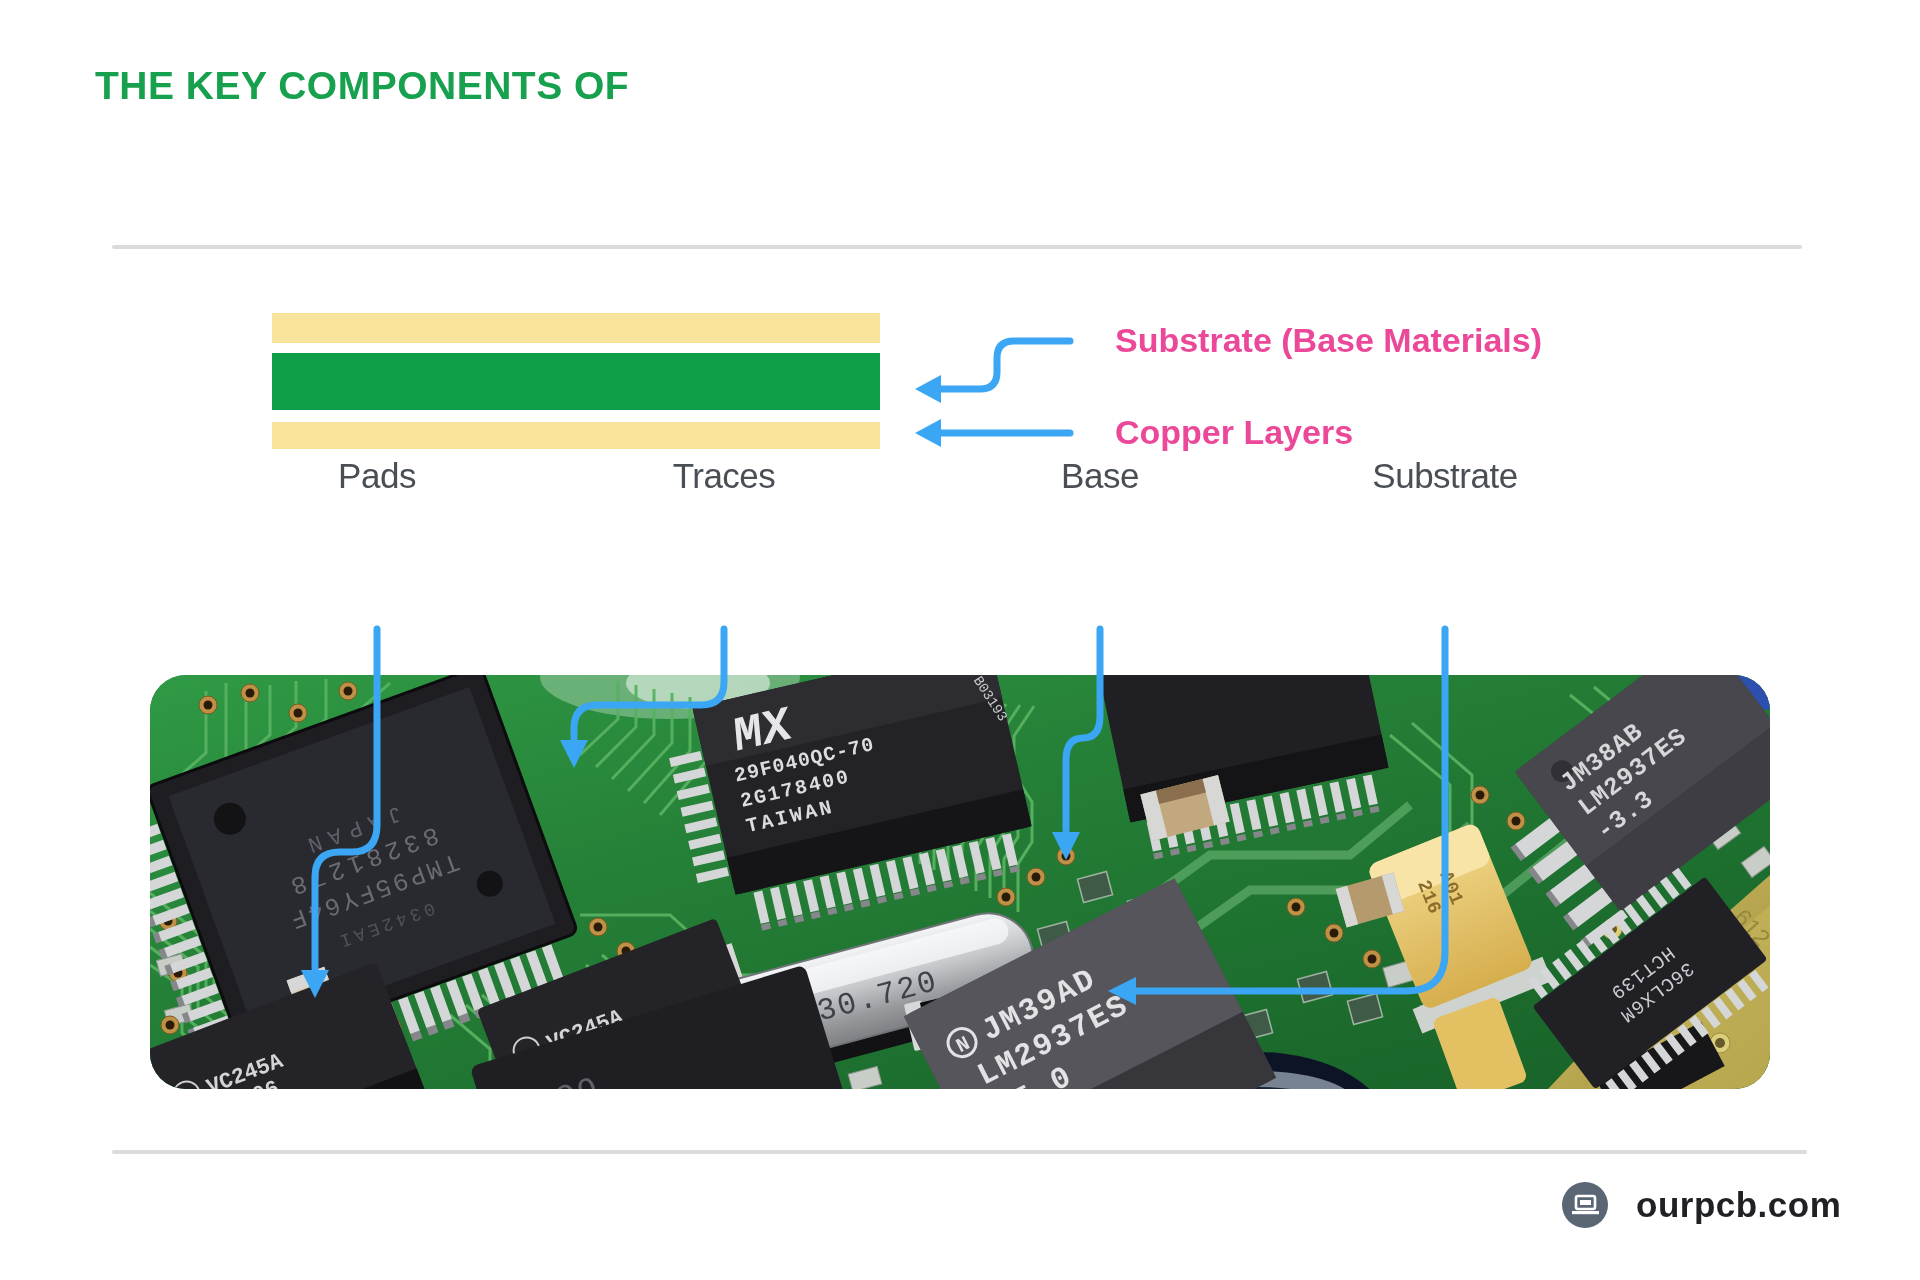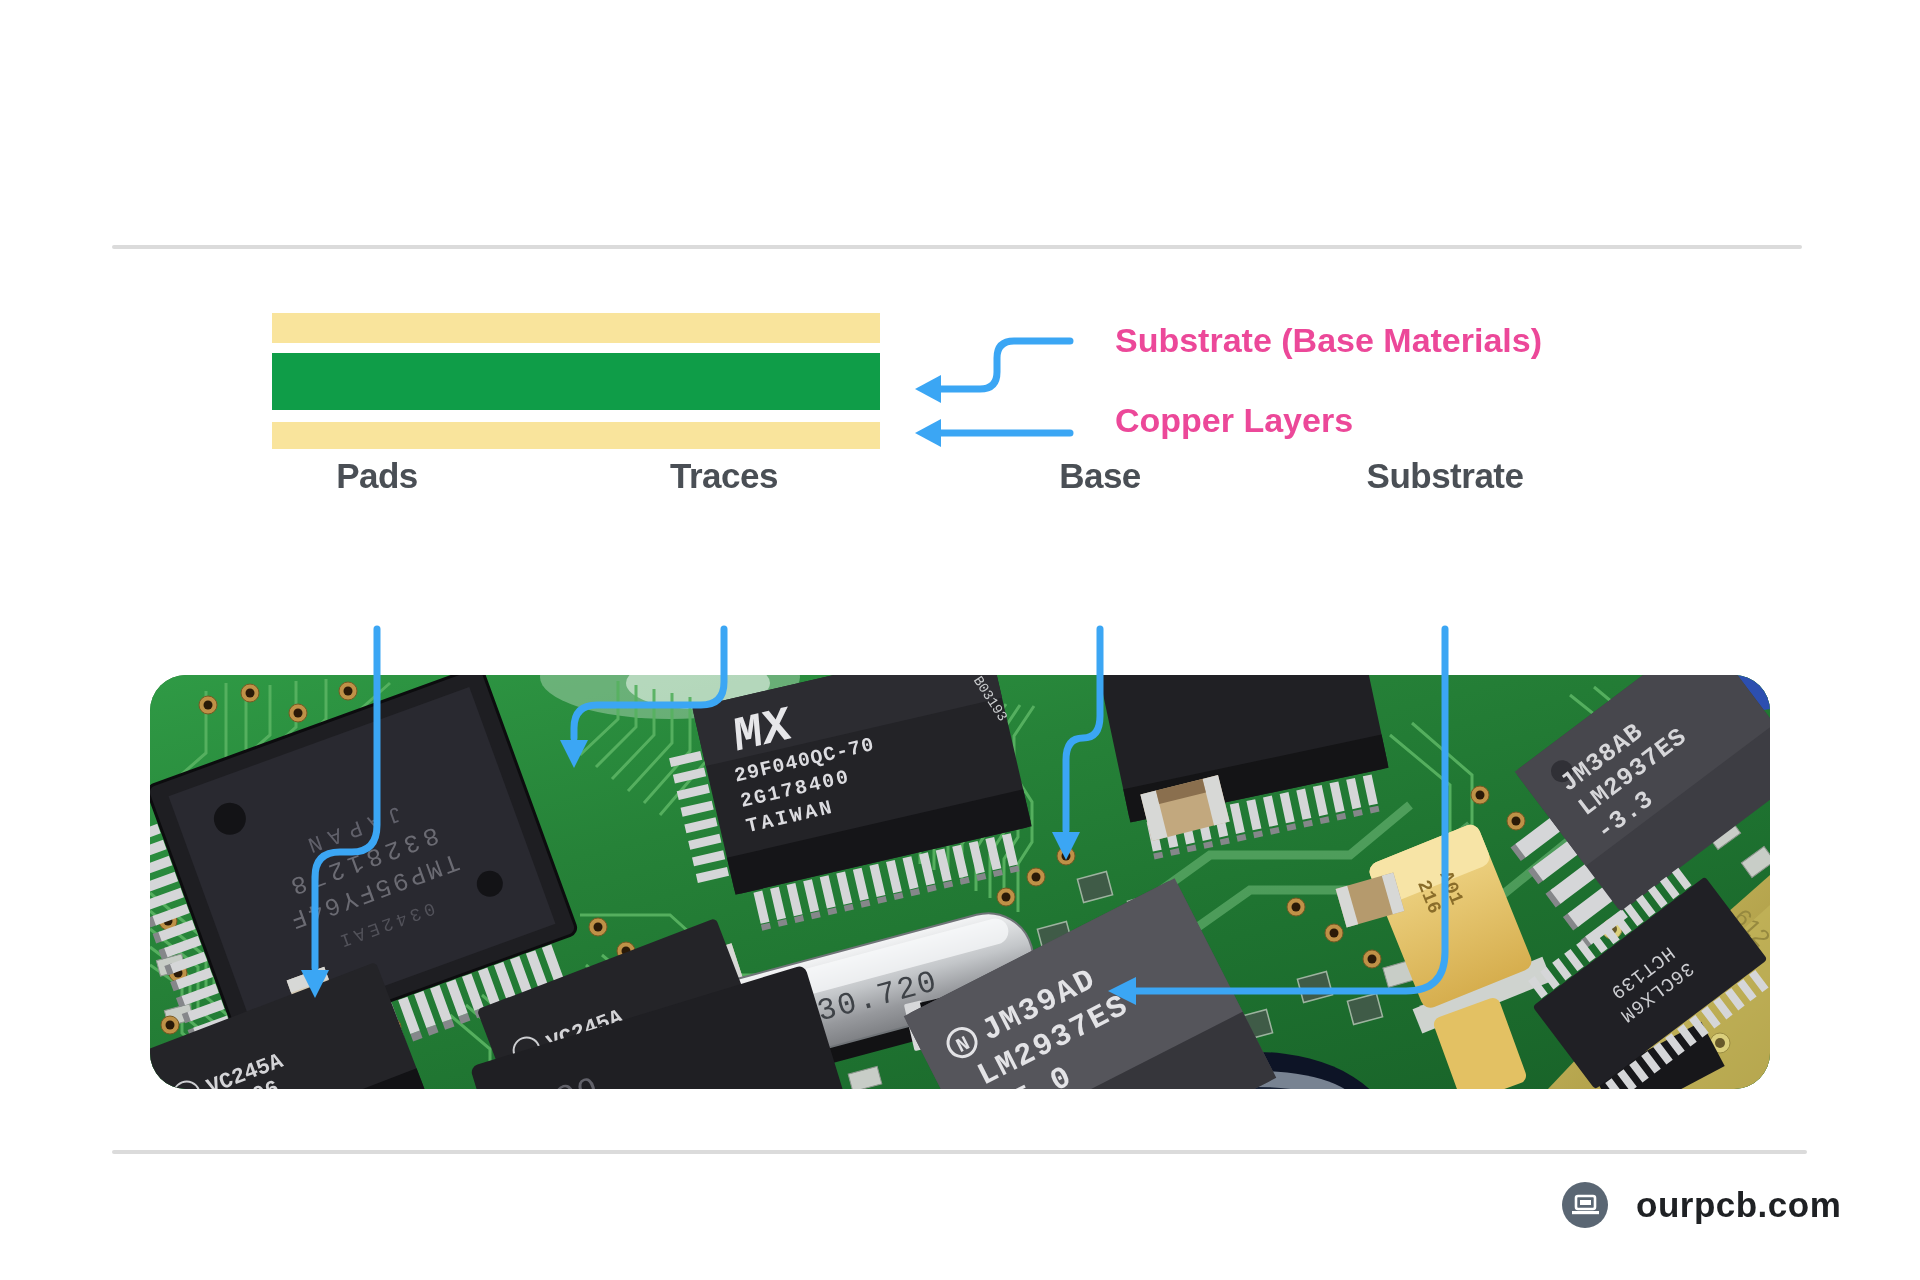--- a/index.html
+++ b/index.html
@@ -11,23 +11,23 @@
          letter-spacing:-2.5px;color:#566069;}
   .divider{position:absolute;background:#dbdbdb;height:4px;border-radius:2px;}
   .divider.top{left:112px;top:245px;width:1690px;}
   .divider.bottom{left:112px;top:1150px;width:1695px;}
   .bar{position:absolute;left:272px;width:608px;}
   .bar.y1{top:313px;height:30px;background:#f9e49c;}
   .bar.gr{top:353px;height:57px;background:#0f9d48;}
   .bar.y2{top:422px;height:27px;background:#f9e49c;}
   .layer-label{position:absolute;left:1115px;font-size:34px;font-weight:bold;color:#ec4899;}
   .layer-label.substrate{top:321px;}
-  .layer-label.copper{top:401px;}
+  .layer-label.copper{top:413px;}
   .comp-label{position:absolute;top:456px;transform:translateX(-50%);font-size:35px;
-              font-weight:bold;letter-spacing:-.5px;color:#4a4f55;}
+              font-weight:normal;letter-spacing:-.5px;color:#4a4f55;}
   .photo{position:absolute;left:150px;top:675px;width:1620px;height:414px;border-radius:36px;
          overflow:hidden;background:#20752f;}
   .overlay{position:absolute;left:0;top:0;width:1920px;height:1280px;pointer-events:none;}
   .logo-wrap{position:absolute;left:108px;top:1162px;}
   .site-wrap{position:absolute;left:1562px;top:1182px;display:flex;align-items:center;gap:28px;}
   .site-icon{width:46px;height:46px;border-radius:50%;background:#5a6673;display:flex;
              align-items:center;justify-content:center;}
   .site-text{font-size:35px;font-weight:600;color:#1f2124;letter-spacing:.5px;}
   svg text{font-family:"Liberation Mono","DejaVu Sans Mono",monospace;}
   svg text.sans{font-family:"Liberation Sans",sans-serif;}
@@ -41,20 +41,21 @@
   .padk{fill:#3f5b47;stroke:#9db39f;stroke-width:1.5;}
   .pads{fill:#c8cdc7;stroke:#8f978f;stroke-width:1;}
   .pinrow{stroke:#d5d6d8;fill:none;}
   .pinshadow{stroke:#85878a;fill:none;}
 </style>
 </head>
 <body>
 
 <div class="canvas">
 
+  <div class="eyebrow">THE KEY COMPONENTS OF</div>
   <div class="divider top"></div>
 
   <div class="bar y1"></div>
   <div class="bar gr"></div>
   <div class="bar y2"></div>
   <div class="layer-label substrate">Substrate (Base Materials)</div>
   <div class="layer-label copper">Copper Layers</div>
 
   <div class="comp-label" style="left:377px">Pads</div>
   <div class="comp-label" style="left:724px">Traces</div>

